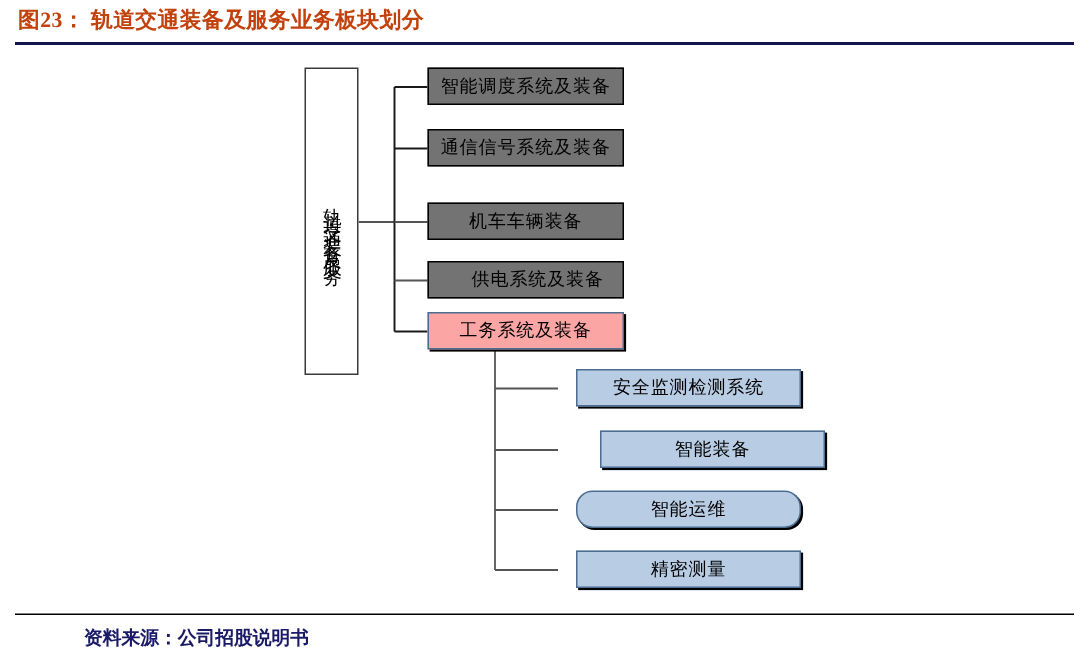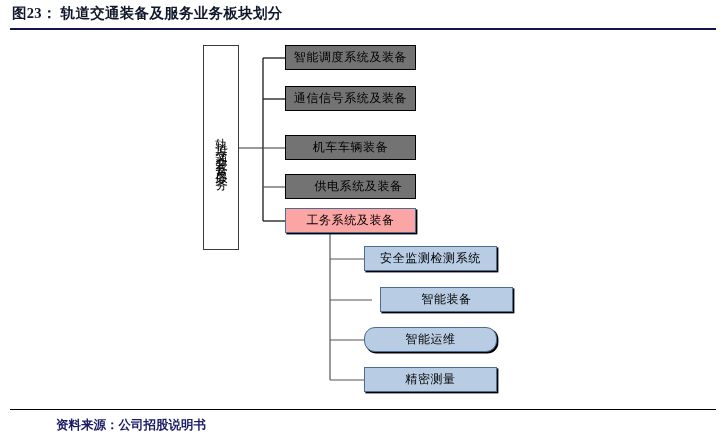--- a/index.html
+++ b/index.html
@@ -21,21 +21,21 @@
     left: 0; top: 0;
     width: 725px;
     height: 32px;
   }
   #figure-title {
     position: absolute;
     left: 12px;
     top: 4px;
     font-size: 14.5px;
     font-weight: bold;
-    color: #0f172a;
+    color: #c2410c;
     letter-spacing: 0.3px;
     white-space: nowrap;
   }
   #title-rule {
     position: absolute;
     left: 10px;
     top: 28px;
     width: 706px;
     height: 0;
     border-top: 2.2px solid #14144e;
@@ -113,22 +113,22 @@
     background: #737373;
   }
   .level1.highlight {
     border: 1.2px solid #4a6d91;
     background: #fca5a5;
     box-shadow: 1.4px 1.4px 0 0 #000000;
   }
 
   
   .level2 {
-    left: 364px;
-    width: 133px;
+    left: 384px;
+    width: 150px;
     height: 25px;
     border: 1.2px solid #4a6d91;
     background: #b8cce4;
     box-shadow: 1.4px 1.4px 0 0 #000000;
   }
 </style>
 </head>
 <body>
 
 <div id="figure-header">

